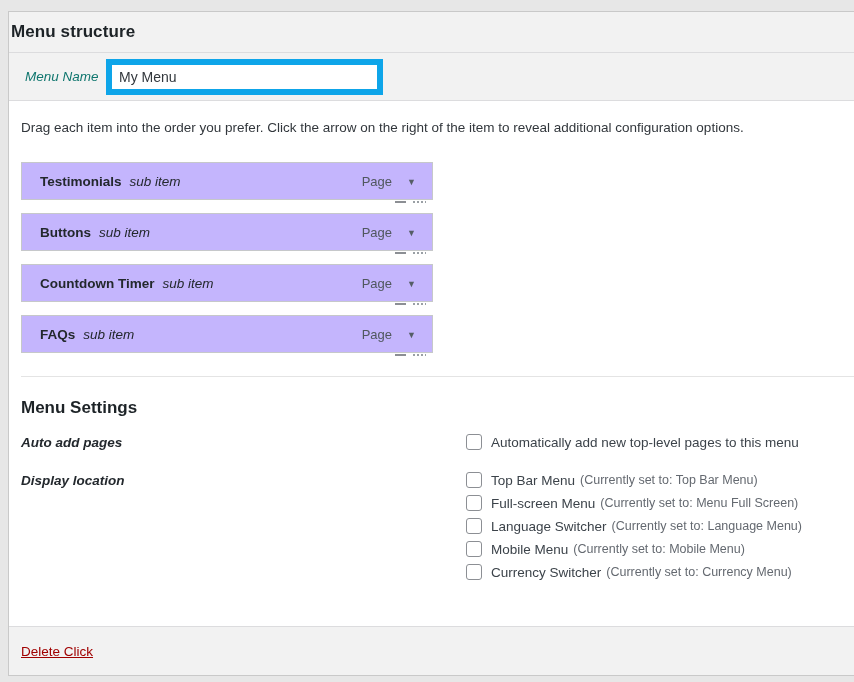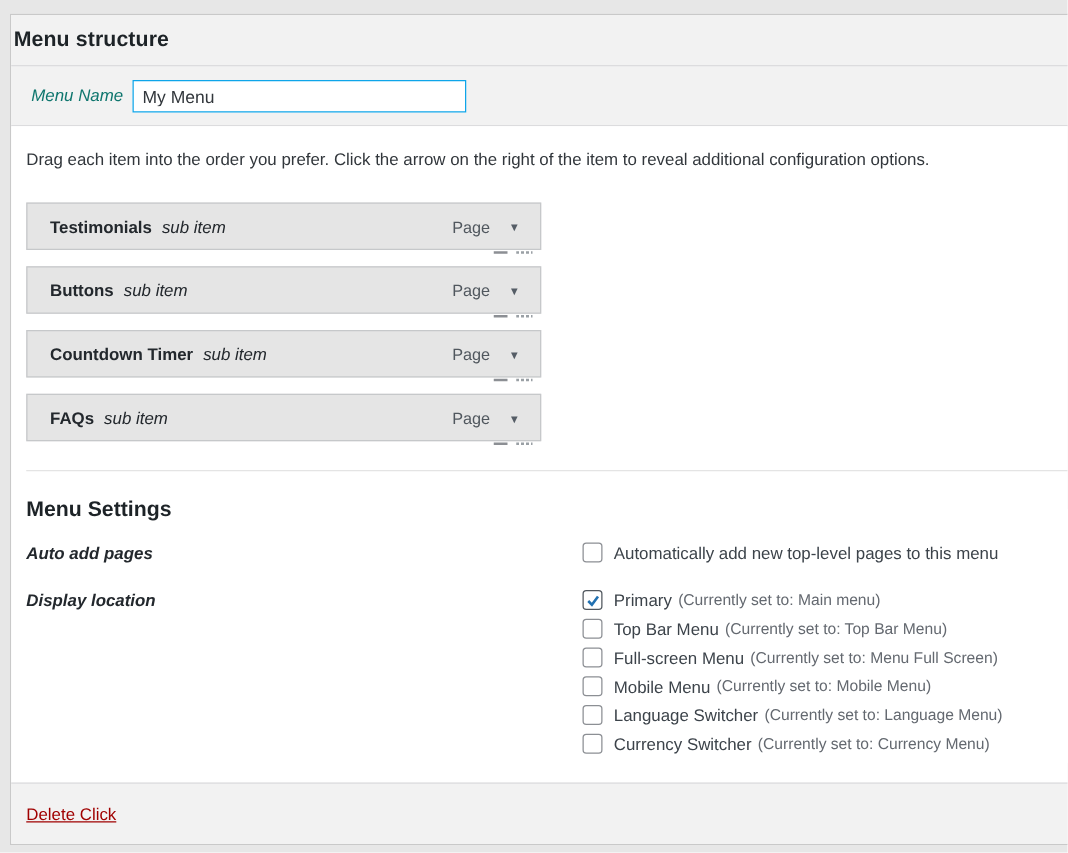--- a/index.html
+++ b/index.html
@@ -33,38 +33,38 @@
   }
   .menu-name-row {
     height: 47px; border-bottom: 1px solid #dcdcde;
     display: flex; align-items: center; padding-left: 16px;
   }
   .menu-name-label {
     font-style: italic; width: 81px; color: #0f766e; font-size: 13.5px;
   }
   .menu-name-input {
     width: 251px; height: 20px; padding: 2px 7px;
-    border: 1px solid #0ea5e9; background: #fff;
+    border: 6px solid #0ea5e9; background: #fff;
     font-size: 14px; color: #32373c;
     font-family: "Liberation Sans", sans-serif;
   }
 
   
   .panel-body {
     height: 525px; box-sizing: border-box;
     padding: 0 12px; overflow: hidden; background: #fff;
   }
   .drag-instruction {
     margin: 0; padding-top: 19px; font-size: 13.5px; color: #32373c;
   }
   .menu-items { list-style: none; margin: 27px 0 0 0; padding: 0; }
   .menu-item {
     position: relative;
     width: 412px; height: 38px; box-sizing: border-box;
-    background: #e5e5e5; border: 1px solid #c6c8ca;
+    background: #c4b5fd; border: 1px solid #c6c8ca;
     margin-bottom: 13px;
     display: flex; align-items: center;
     padding: 0 14px 0 18px;
     cursor: move;
   }
   .menu-item-title { font-weight: bold; color: #23282d; font-size: 13.5px; }
   .menu-item-sub { font-style: italic; color: #23282d; font-size: 13.5px; margin-left: 8px; }
   .menu-item-right { margin-left: auto; display: flex; align-items: flex-end; }
   .menu-item-type { color: #50575e; font-size: 13px; }
   .menu-item-arrow {
@@ -199,52 +199,43 @@
         <span class="settings-row-label">Auto add pages</span>
         <div class="option-line">
           <span class="checkbox" id="auto-add-checkbox"></span>
           <span class="option-name">Automatically add new top-level pages to this menu</span>
         </div>
       </div>
 
       <div class="settings-row">
         <span class="settings-row-label">Display location</span>
         <div id="location-options">
-  <div class="option-line">
-    <span class="checkbox checked">
-                <svg viewBox="0 0 20 20">
-                  <path d="M4 10.5l4.5 4.5L16 5" fill="none" stroke="#2271b1" stroke-width="3.2"></path>
-                </svg>
-              </span>
-    <span class="option-name">Primary</span>
-    <span class="option-note">(Currently set to: Main menu)</span>
-  </div>
 
   <div class="option-line">
     <span class="checkbox"></span>
     <span class="option-name">Top Bar Menu</span>
     <span class="option-note">(Currently set to: Top Bar Menu)</span>
   </div>
 
   <div class="option-line">
     <span class="checkbox"></span>
     <span class="option-name">Full-screen Menu</span>
     <span class="option-note">(Currently set to: Menu Full Screen)</span>
   </div>
 
   <div class="option-line">
     <span class="checkbox"></span>
+    <span class="option-name">Language Switcher</span>
+    <span class="option-note">(Currently set to: Language Menu)</span>
+  </div>
+
+  <div class="option-line">
+    <span class="checkbox"></span>
     <span class="option-name">Mobile Menu</span>
     <span class="option-note">(Currently set to: Mobile Menu)</span>
-  </div>
-
-  <div class="option-line">
-    <span class="checkbox"></span>
-    <span class="option-name">Language Switcher</span>
-    <span class="option-note">(Currently set to: Language Menu)</span>
   </div>
 
   <div class="option-line">
     <span class="checkbox"></span>
     <span class="option-name">Currency Switcher</span>
     <span class="option-note">(Currently set to: Currency Menu)</span>
   </div>
 </div>
       </div>
     </div>

